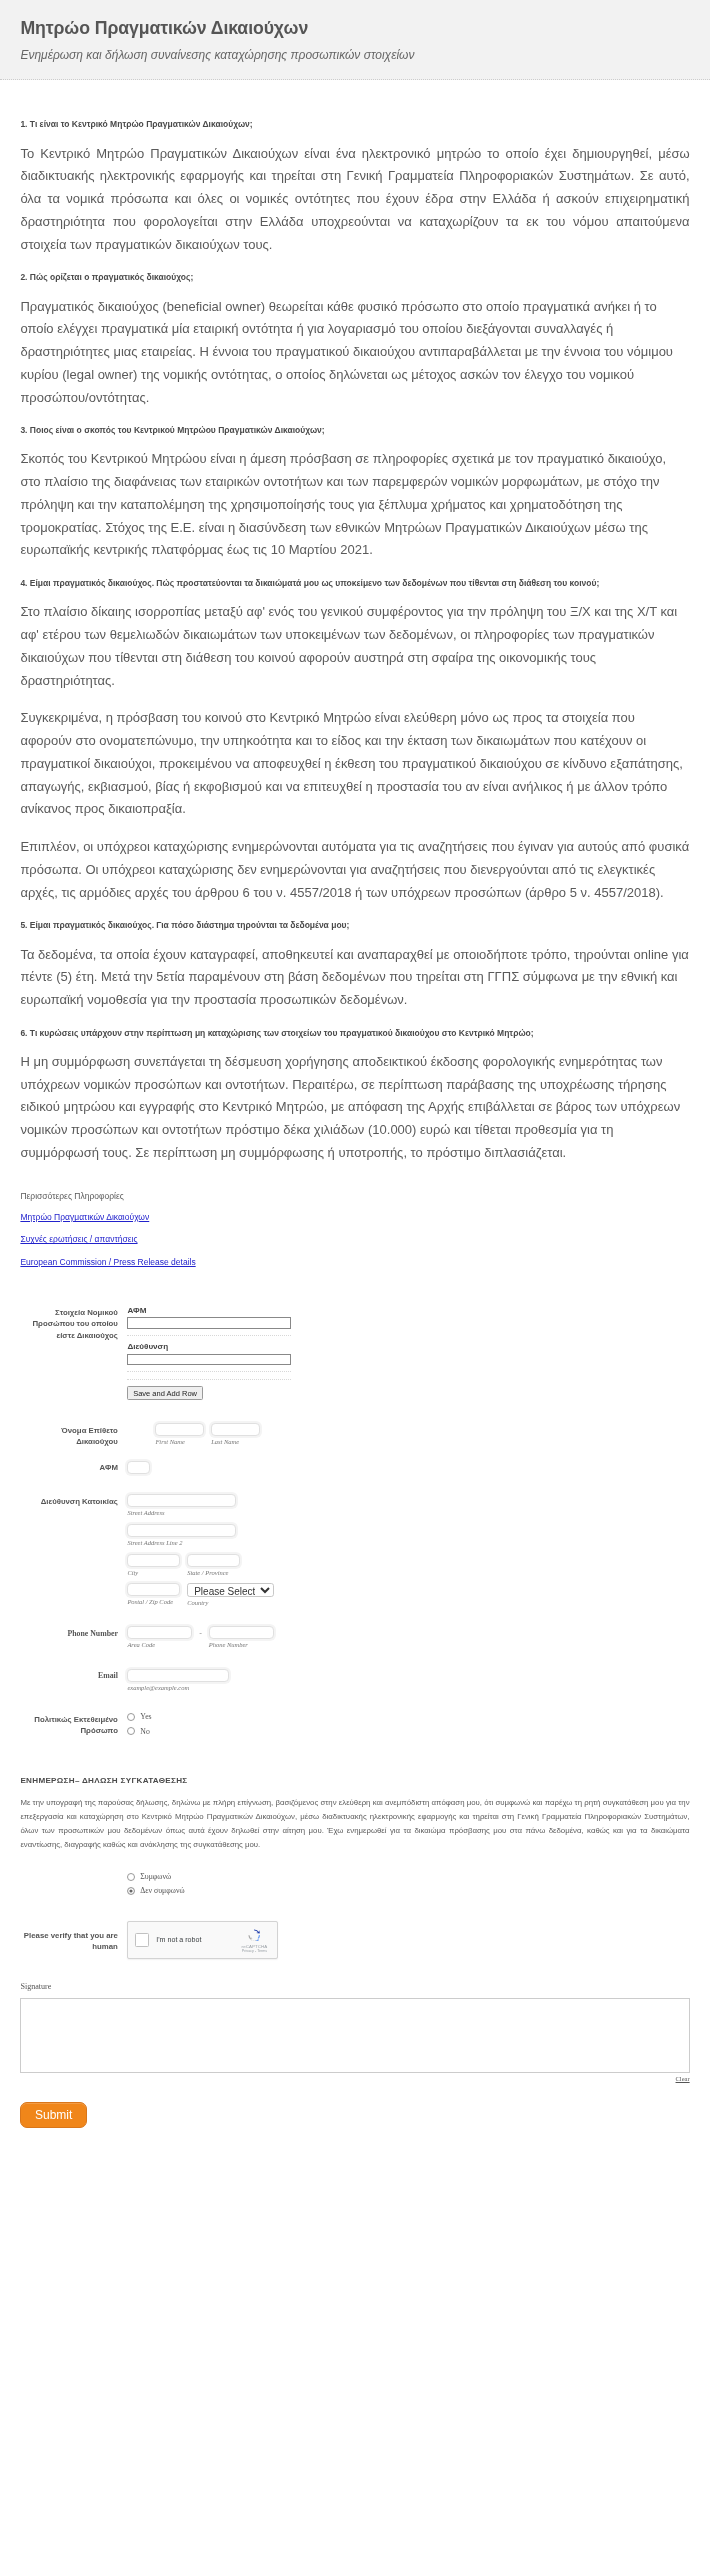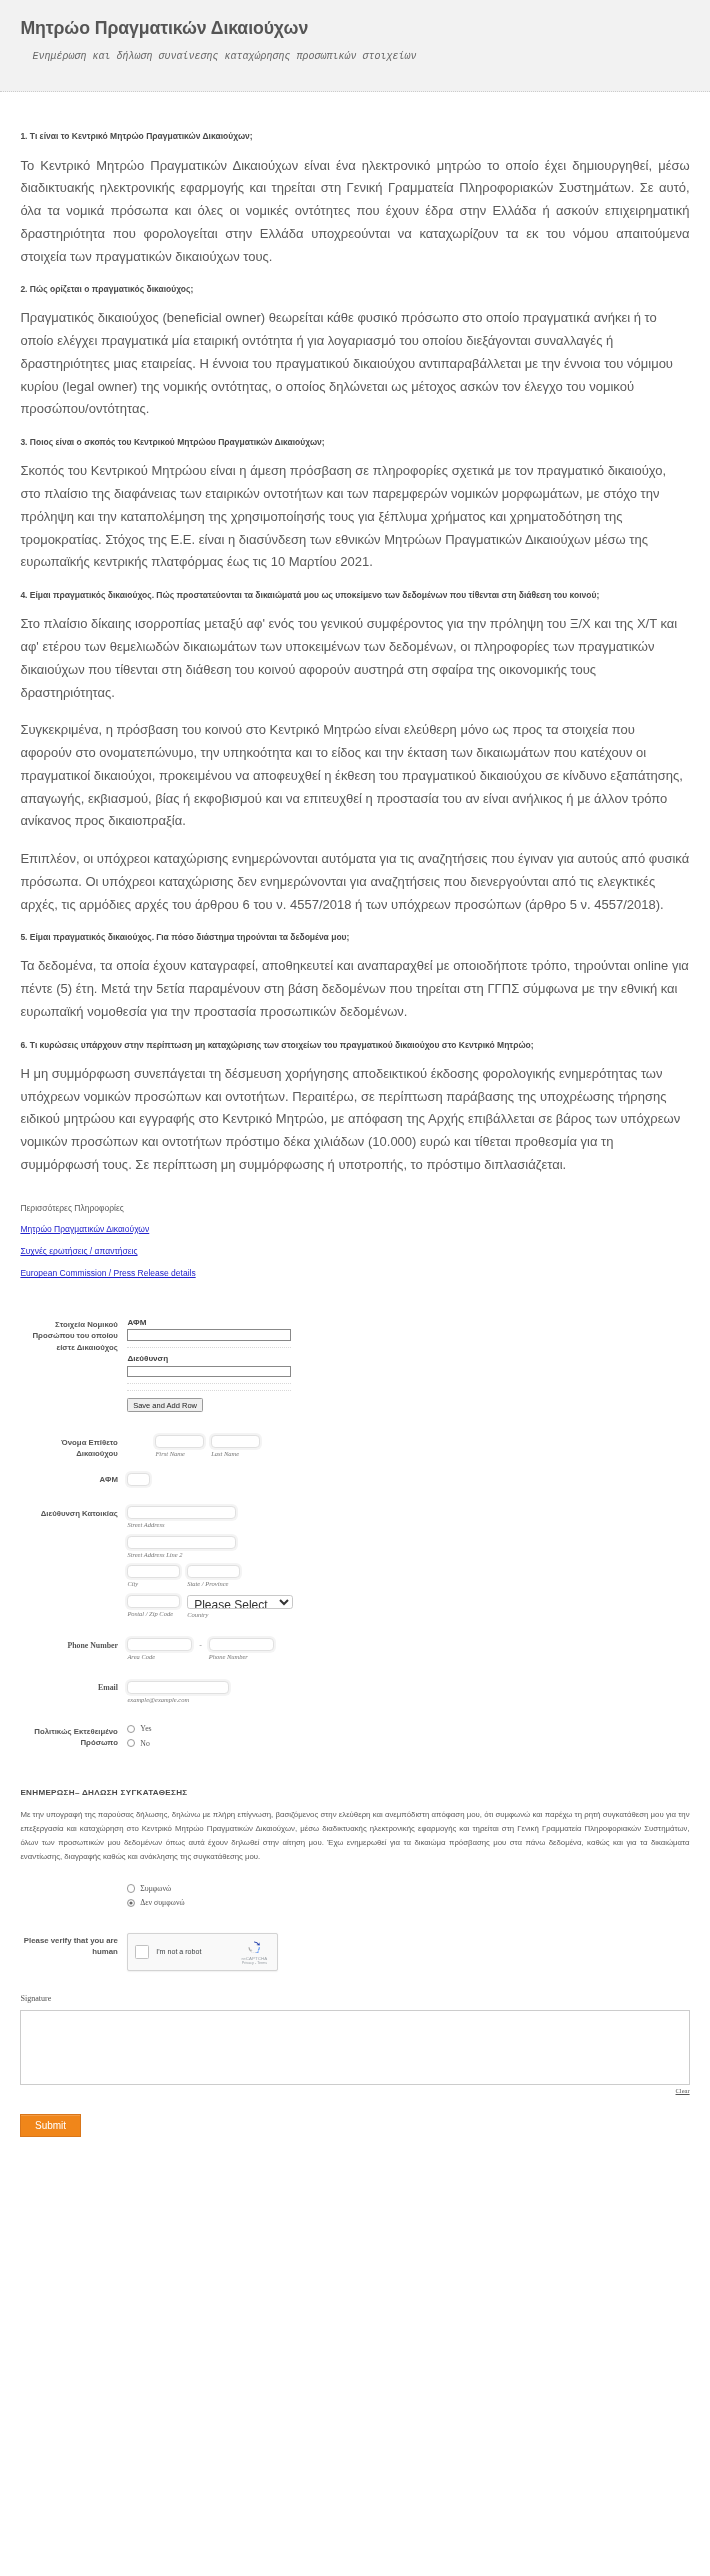--- a/index.html
+++ b/index.html
@@ -21,26 +21,25 @@
   }
   .form-title {
     font-size:17.7px;
     font-weight:bold;
     color:#555555;
     margin:0 0 9.5px 0;
     line-height:1.15;
     letter-spacing:-0.1px;
   }
   .form-subtitle {
-    font-size:10px;
+    font-size:12px;
     font-style:italic;
     color:#666666;
-    margin:12px;
+    margin:0;
     line-height:1.3;
-    font-family:Liberation Mono, monospace;
   }
 
   
   .content {
     padding:0 20.4px;
   }
   .spacer-top { height:38px; }
 
   .q-head {
     font-size:8.5px;
@@ -163,26 +162,26 @@
   }
   .inline-group { display:flex; gap:6.8px; }
   .inline-group.tight { gap:5.4px; }
   .field-col { display:flex; flex-direction:column; }
 
   select.jf-select {
     border:0.7px solid #c8c8c8;
     border-radius:2.7px;
     background:#ffffff;
     height:14.3px;
-    font-size:12px;
+    font-size:10px;
     font-family:"Liberation Sans", sans-serif;
     color:#333333;
     padding:0.7px 2px;
     outline:none;
-    width:106px;
+    width:87px;
   }
 
   .phone-dash {
     font-size:8.1px;
     color:#888888;
     padding:2px 1.4px 0 1.4px;
   }
 
   
   .radio-line {
@@ -298,23 +297,23 @@
     margin-top:2px;
     cursor:pointer;
   }
 
   
   .submit-wrap { padding:20.4px 20.4px 27px 20.4px; }
   .submit-btn {
     background:#f0861a;
     color:#ffffff;
     border:0.7px solid #d9761a;
-    border-radius:0;
-    font-family:"Liberation Sans", sans-serif;
-    font-size:10px;
+    border-radius:7px;
+    font-family:"Liberation Sans", sans-serif;
+    font-size:12px;
     font-weight:normal;
     padding:4.8px 13.6px;
     cursor:pointer;
     box-shadow:inset 0 0.7px 0 rgba(255,255,255,0.25);
   }
 </style>
 </head>
 <body>
 
 <div class="form-header">
@@ -502,21 +501,21 @@
         <span class="radio-dot"></span>
         <span class="radio-txt">Συμφωνώ</span>
       </label>
       <label class="radio-line">
         <span class="radio-dot" style="background:#ffffff; box-shadow:inset 0 0 0 1.4px #ffffff, inset 0 0 0 3.4px #666666;"></span>
         <span class="radio-txt">Δεν συμφωνώ</span>
       </label>
     </div>
   </div>
 
-  <div class="frow" style="margin-top:20.4px; align-items:flex-start;">
+  <div class="frow" style="margin-top:20.4px; align-items:center;">
     <div class="flabel sans">Please verify that you are human</div>
     <div class="fctrl">
       <div class="captcha-box">
         <span class="captcha-check"></span>
         <span class="captcha-label">I'm not a robot</span>
         <span class="recaptcha-brand">
           <svg class="rc-logo" width="16.3" height="16.3" viewBox="0 0 24 24">
             <path d="M12 3.5a8.5 8.5 0 0 1 7.2 4l.9-3.2.1 5.2-5.1-.6 2.6-1.1A6.9 6.9 0 0 0 12 5.2z" fill="#1c3aa9"></path>
             <path d="M20.5 12a8.5 8.5 0 0 1-4 7.2l-3.2.9 5.2.1-.6-5.1-1.1 2.6A6.9 6.9 0 0 0 18.8 12z" fill="#4285f4"></path>
             <path d="M3.5 12a8.5 8.5 0 0 0 4.1 7.3A8.5 8.5 0 0 0 16 19l-3.2.9-5.2.1.6-5.1 1.1 2.6A6.9 6.9 0 0 1 5.2 12z" fill="#ababab"></path>

